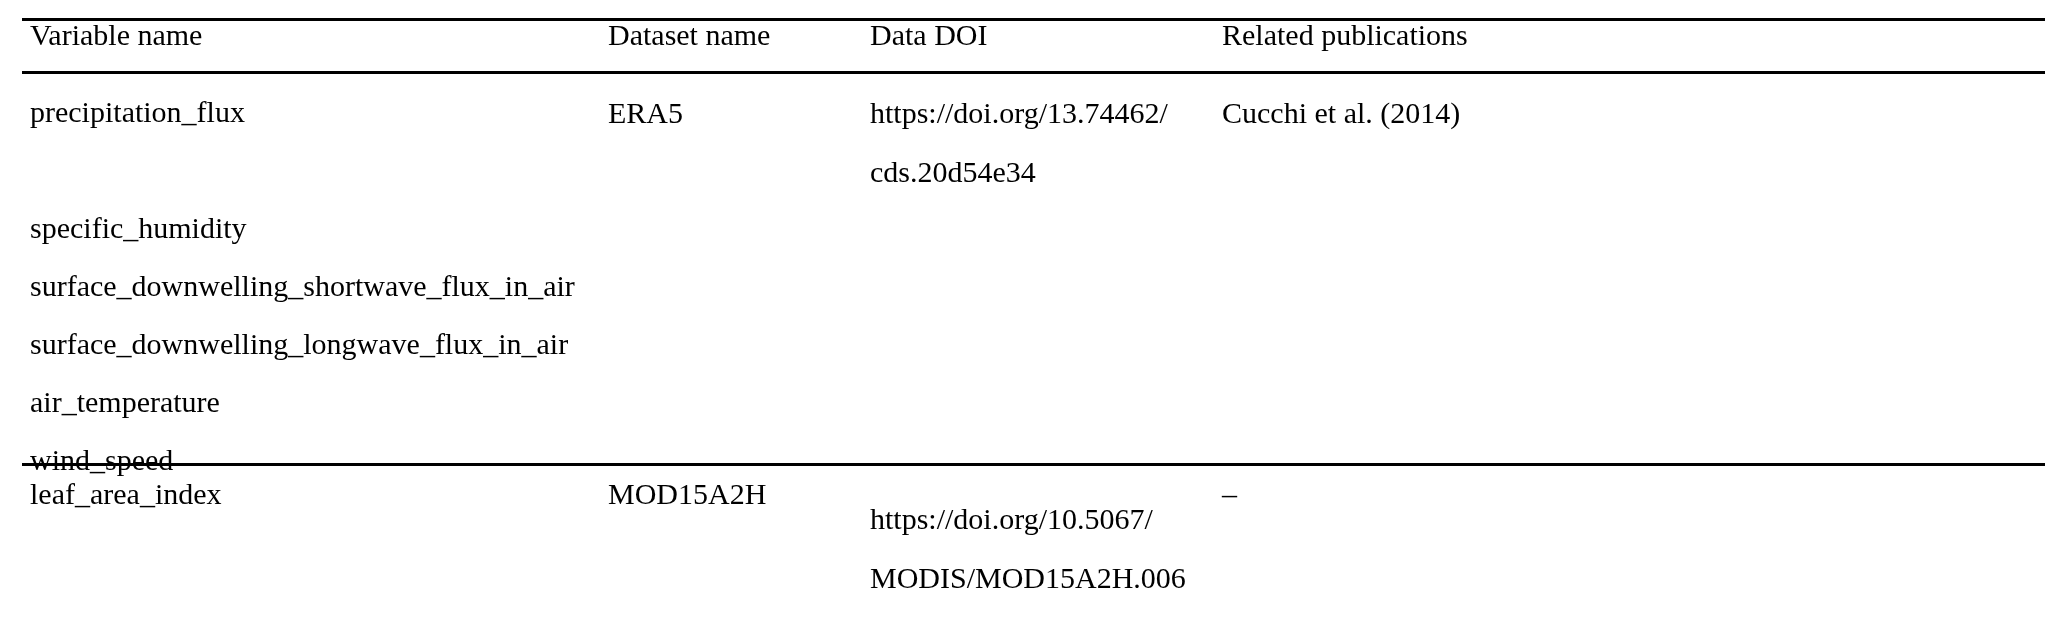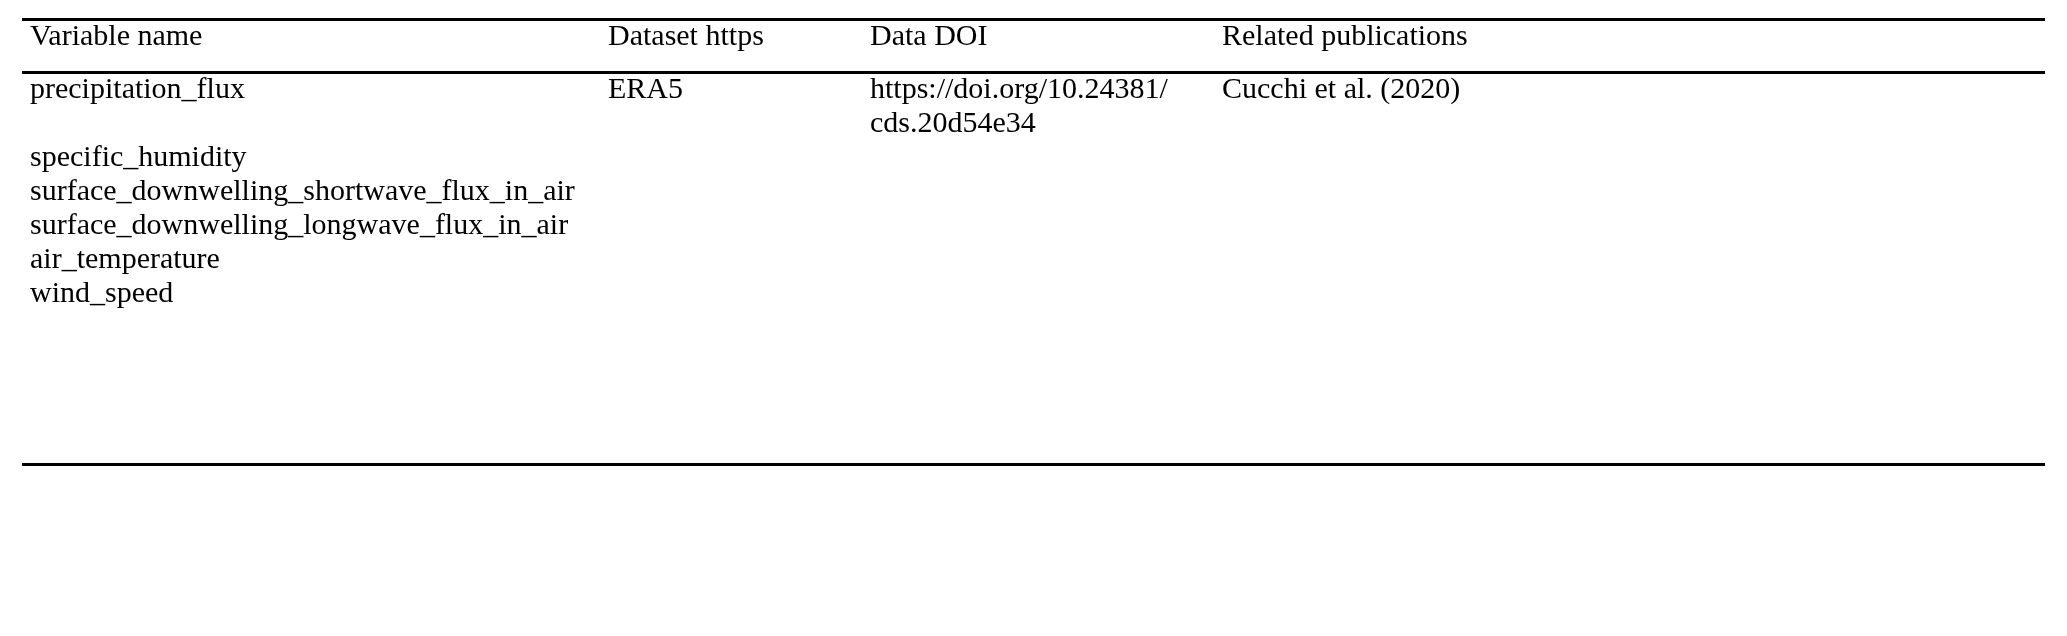--- a/index.html
+++ b/index.html
@@ -85,27 +85,28 @@
   }
   .var-list {
     margin: 0;
     padding: 0;
     list-style: none;
   }
   .var-list li {
     white-space: nowrap;
     height: 34px;
     line-height: 34px;
+    margin-top: 24px;
   }
   .var-gap {
     height: 34px;
   }
   .row-h { height: 34px; line-height: 34px; }
   .dash { letter-spacing: 0; }
-  .doi-line { display: block; white-space: nowrap; height: 34px; line-height: 34px; }
+  .doi-line { display: block; white-space: nowrap; height: 34px; line-height: 34px; margin-top: 25px; }
 </style>
 </head>
 <body>
 
 <div class="table-wrap">
 
   <div class="rule-top"></div>
   <div class="rule-head"></div>
   <div class="rule-bottom"></div>
 
@@ -113,21 +114,21 @@
     <colgroup>
       <col class="col-var">
       <col class="col-ds">
       <col class="col-doi">
       <col class="col-pub">
     </colgroup>
 
     <thead>
       <tr class="header-row">
         <th>Variable name</th>
-        <th>Dataset https</th>
+        <th>Dataset name</th>
         <th>Data DOI</th>
         <th>Related publications</th>
       </tr>
     </thead>
 
     <tbody>
 
       <tr class="body-start">
         <td>
           <ul class="var-list">
@@ -137,26 +138,41 @@
             <li>surface_downwelling_shortwave_flux_in_air</li>
             <li>surface_downwelling_longwave_flux_in_air</li>
             <li>air_temperature</li>
             <li>wind_speed</li>
           </ul>
         </td>
         <td>
           <span class="doi-line">ERA5</span>
         </td>
         <td class="cell-lines">
-          <span class="doi-line">https://doi.org/10.24381/</span>
+          <span class="doi-line">https://doi.org/13.74462/</span>
           <span class="doi-line">cds.20d54e34</span>
         </td>
         <td>
-          <span class="doi-line">Cucchi et al. (2020)</span>
+          <span class="doi-line">Cucchi et al. (2014)</span>
         </td>
       </tr>
 
 
 
+      <tr>
+        <td>
+          <span class="row-h">leaf_area_index</span>
+        </td>
+        <td>
+          <span class="row-h">MOD15A2H</span>
+        </td>
+        <td class="cell-lines">
+          <span class="doi-line">https://doi.org/10.5067/</span>
+          <span class="doi-line">MODIS/MOD15A2H.006</span>
+        </td>
+        <td>
+          <span class="row-h dash">–</span>
+        </td>
+      </tr>
     </tbody>
   </table>
 
 </div>
 
 </body></html>

